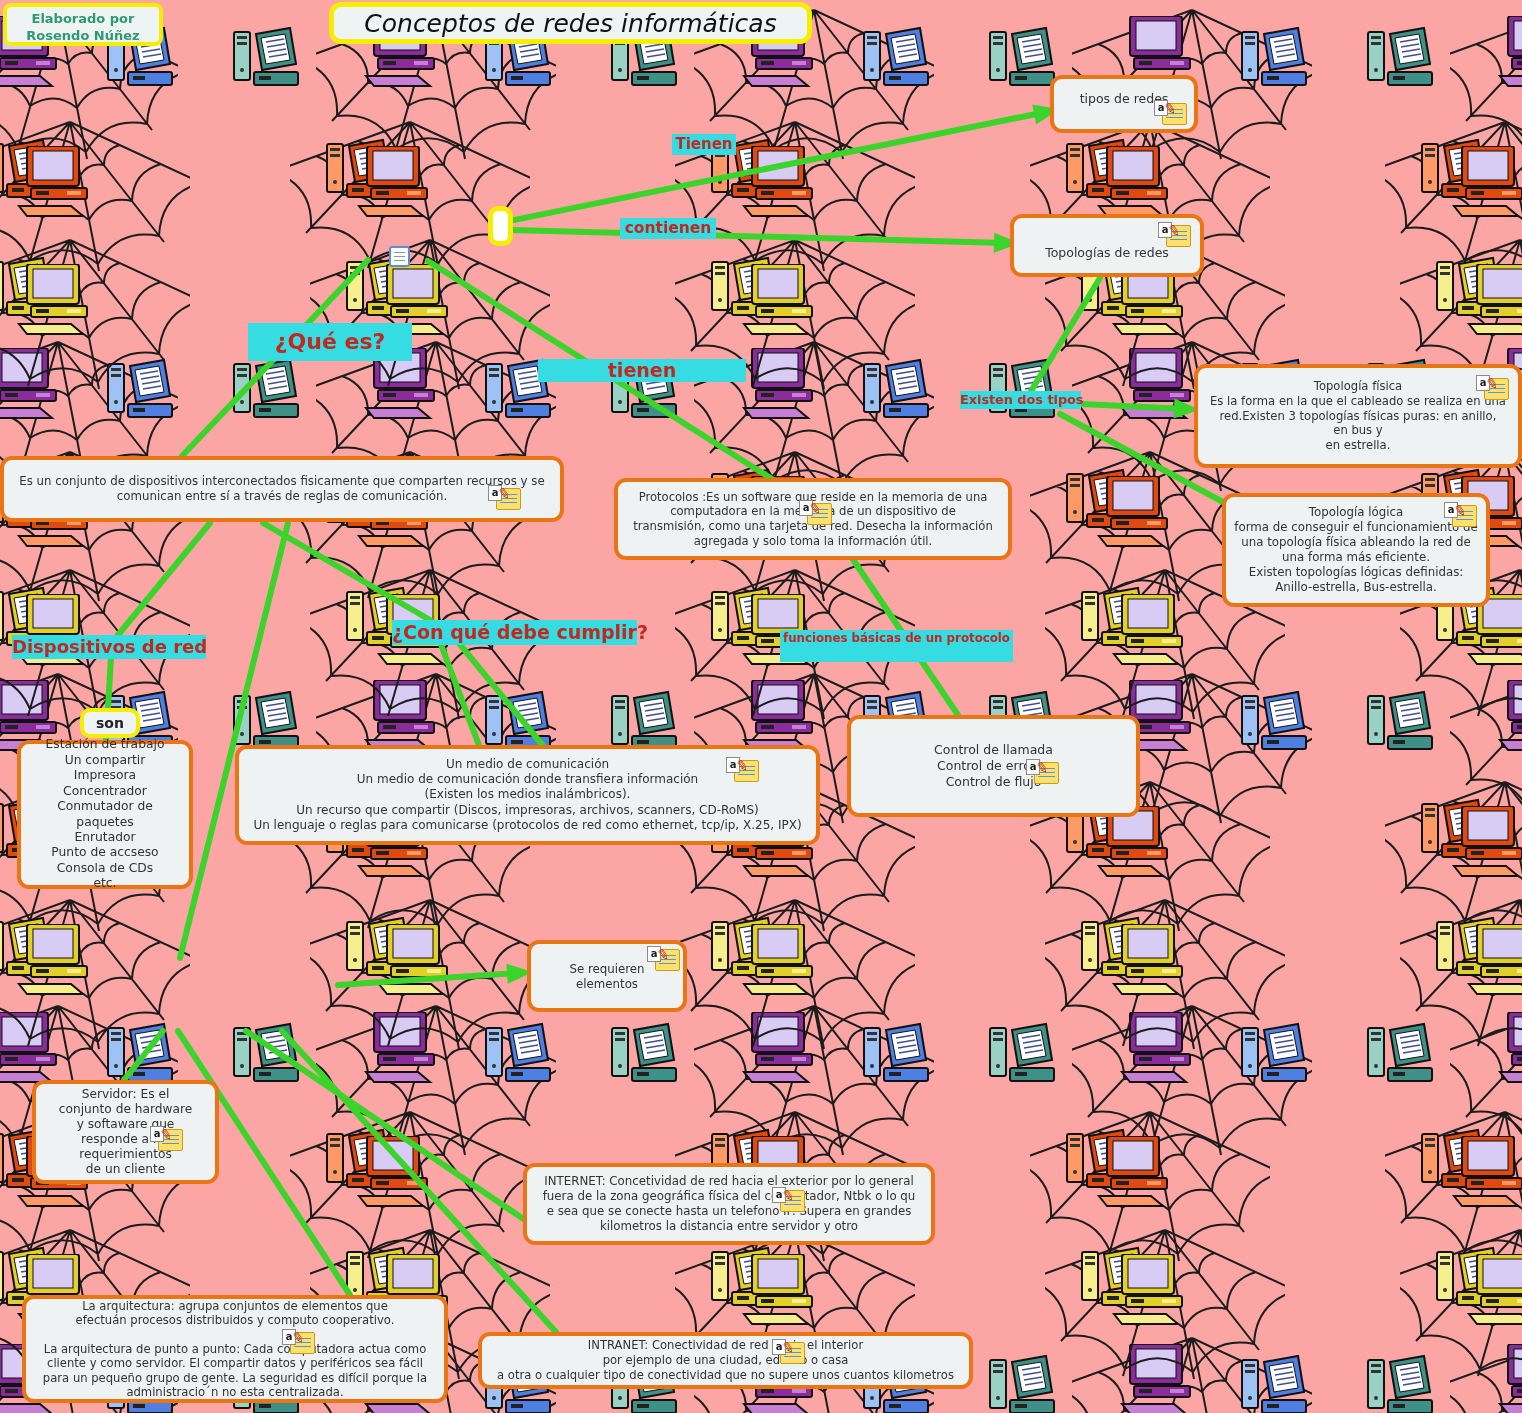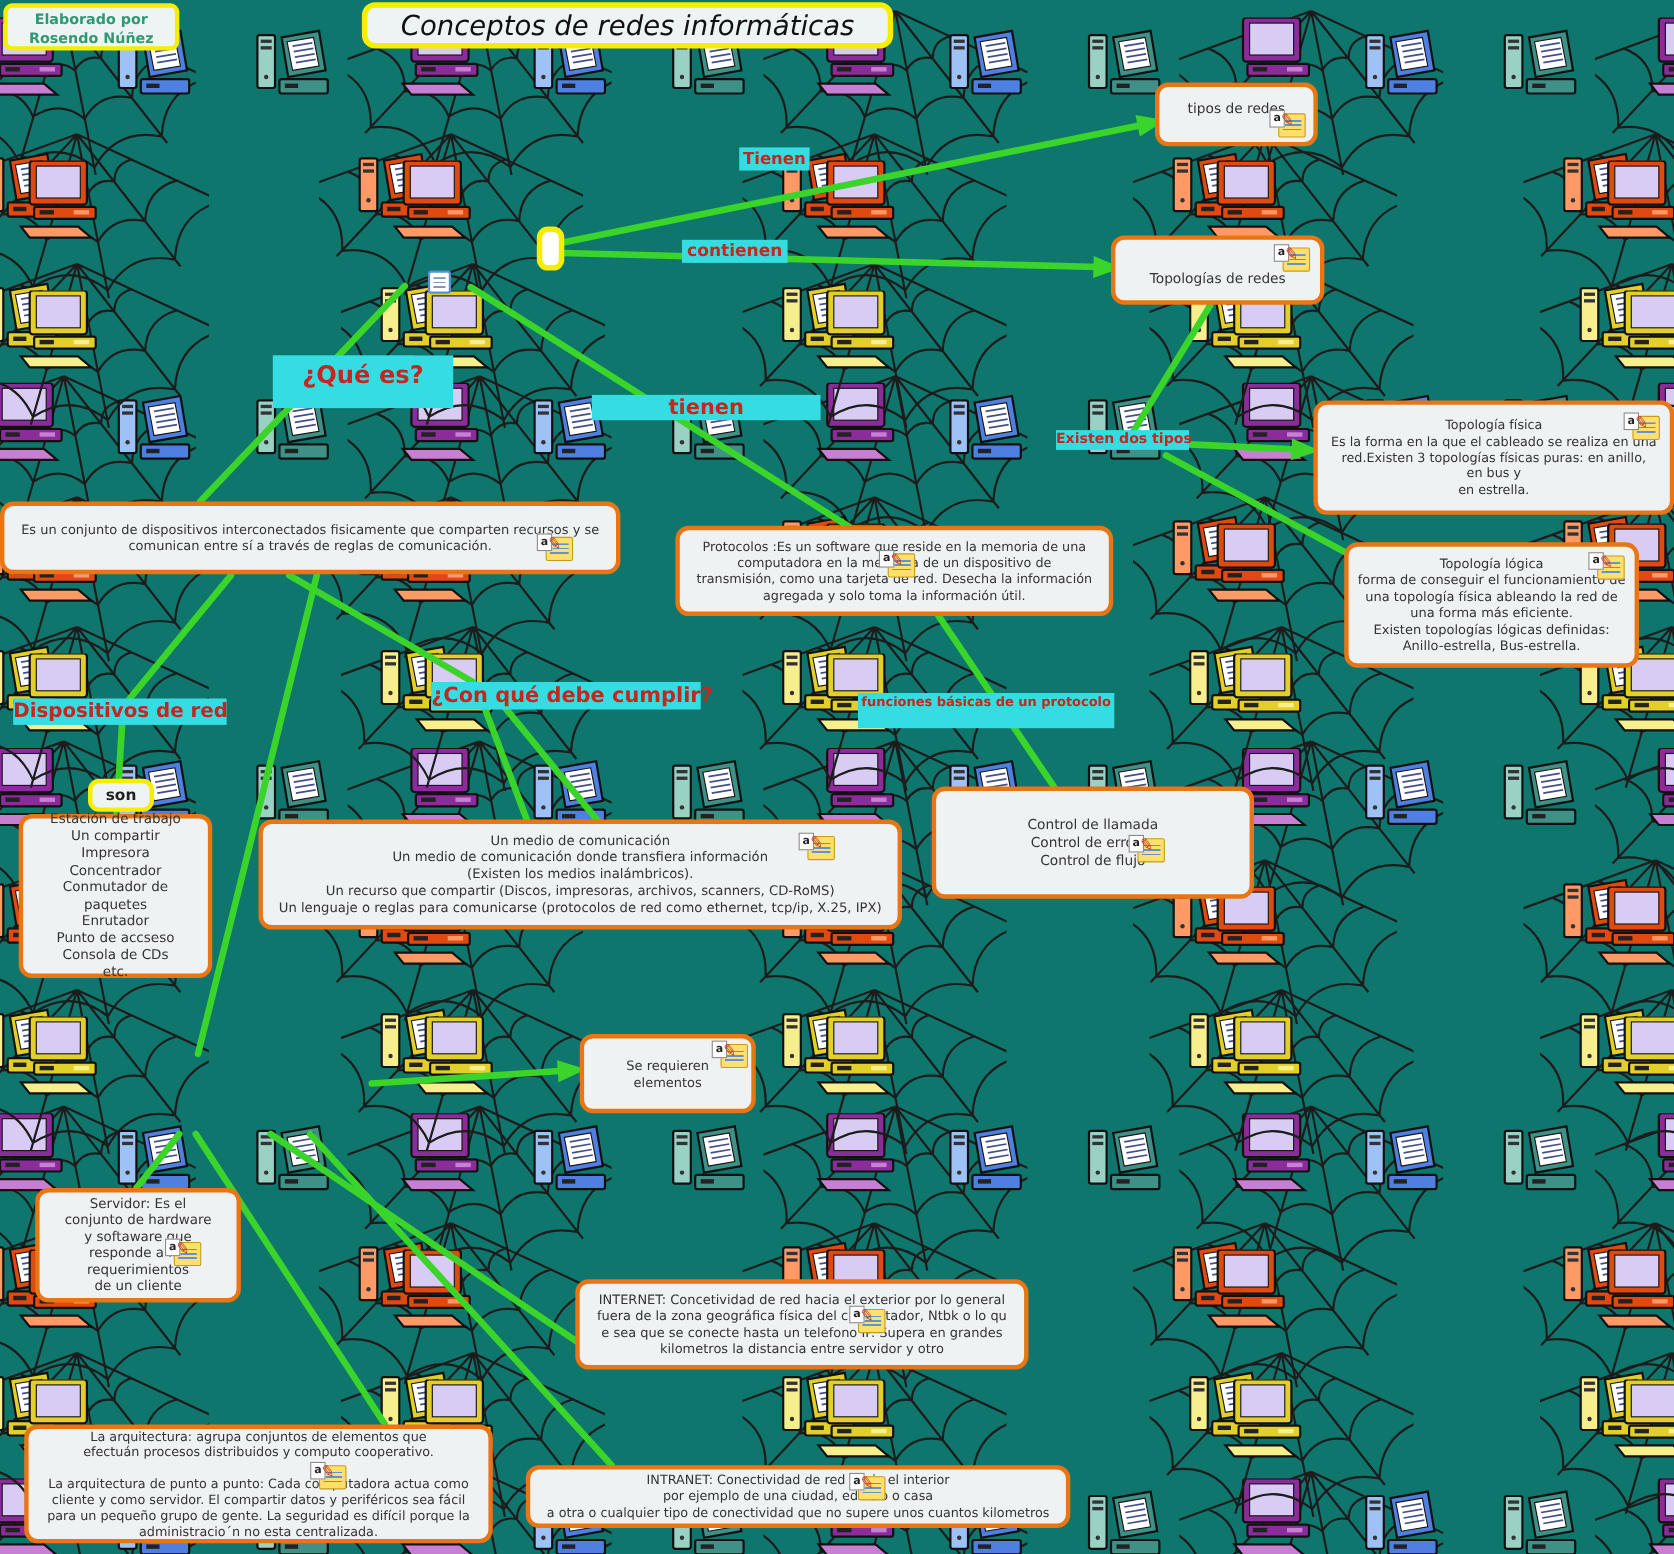--- a/index.html
+++ b/index.html
@@ -1,16 +1,16 @@
 <!DOCTYPE html>
 <html><head>
 <meta charset="utf-8">
 <style>
   html,body{margin:0;padding:0;background:#fff;overflow:hidden;}
-  #stage{position:relative;width:1522px;height:1413px;background:#0f766e;
+  #stage{position:relative;width:1522px;height:1413px;background:#fca5a5;
          font-family:"DejaVu Sans",sans-serif;overflow:hidden;}
   #bg{position:absolute;inset:0;z-index:1;}
   .bgitem{position:absolute;}
   #wires{position:absolute;left:0;top:0;z-index:3;pointer-events:none;}
   .obox{position:absolute;border:4px solid #e97514;border-radius:12px;background:#eef2f3;
         color:#333;display:flex;align-items:center;justify-content:center;text-align:center;
         box-sizing:border-box;padding:3px 6px;z-index:5;}
   .btxt{white-space:pre-line;font-size:12.5px;line-height:1.27;}
   .clabel{position:absolute;background:#35dde2;color:#c4271f;font-weight:bold;z-index:6;
           text-align:center;white-space:nowrap;box-sizing:border-box;}
@@ -1673,21 +1673,21 @@
     <span style="font-weight:normal;font-style:italic;font-size:25px;color:#111;">Conceptos de redes informáticas</span>
   </div>
 
   <div class="pill"></div>
   <div class="docicon">
       <i></i>
     </div>
 
   <div class="clabel" style="left:672px;top:134px;width:64px;height:21px;font-size:15px;line-height:21px;">Tienen</div>
   <div class="clabel" style="left:620px;top:218px;width:96px;height:21px;font-size:15.5px;line-height:21px;">contienen</div>
-  <div class="clabel" style="left:248px;top:323px;width:164px;height:48px;font-size:22px;line-height:38px;">¿Qué es?</div>
+  <div class="clabel" style="left:248px;top:323px;width:164px;height:38px;font-size:22px;line-height:38px;">¿Qué es?</div>
   <div class="clabel" style="left:538px;top:359px;width:208px;height:23px;font-size:19px;line-height:23px;">tienen</div>
   <div class="clabel" style="left:960px;top:391px;width:121px;height:18px;font-size:12.8px;line-height:18px;">Existen dos tipos</div>
   <div class="clabel" style="left:392px;top:620px;width:245px;height:25px;font-size:19px;line-height:25px;">¿Con qué debe cumplir?</div>
   <div class="clabel" style="left:780px;top:630px;width:233px;height:32px;font-size:11.8px;line-height:17px;">funciones básicas de un protocolo</div>
   <div class="clabel" style="left:12px;top:635px;width:194px;height:24px;font-size:18px;line-height:24px;">Dispositivos de red</div>
   <div class="ynode" style="left:80px;top:708px;width:60px;height:30px;">
     <span style="font-weight:bold;font-size:14px;color:#222;">son</span>
   </div>
 
   <div class="obox" style="left:1050px;top:75px;width:148px;height:58px;align-items:flex-start;padding-top:12px;">

